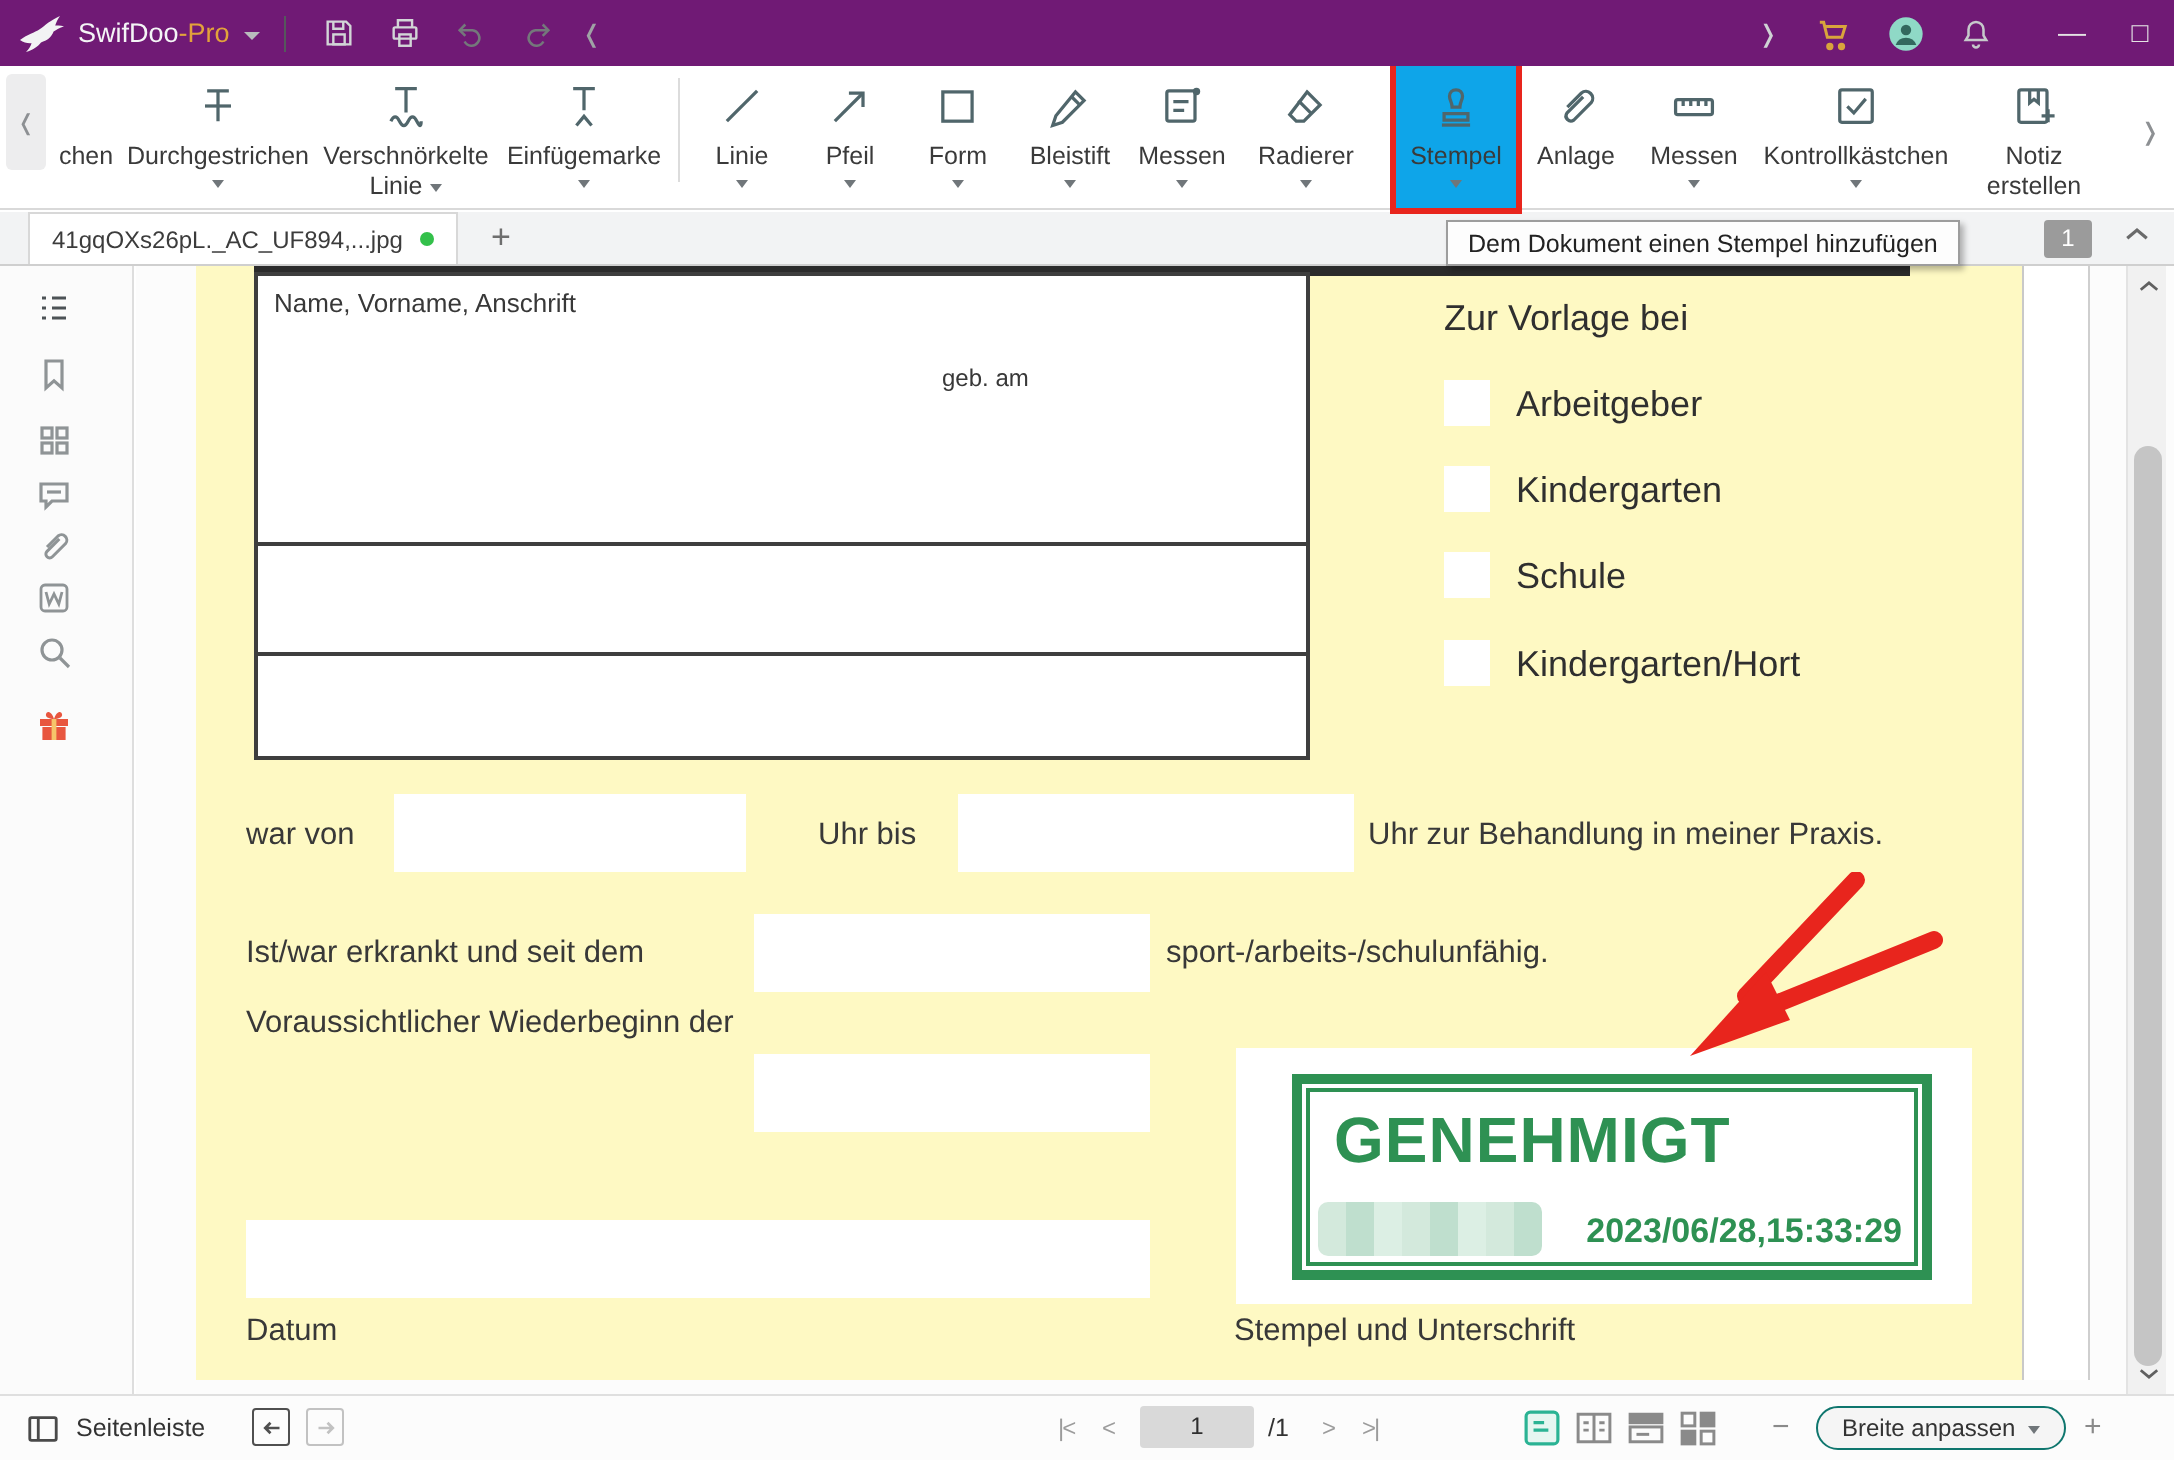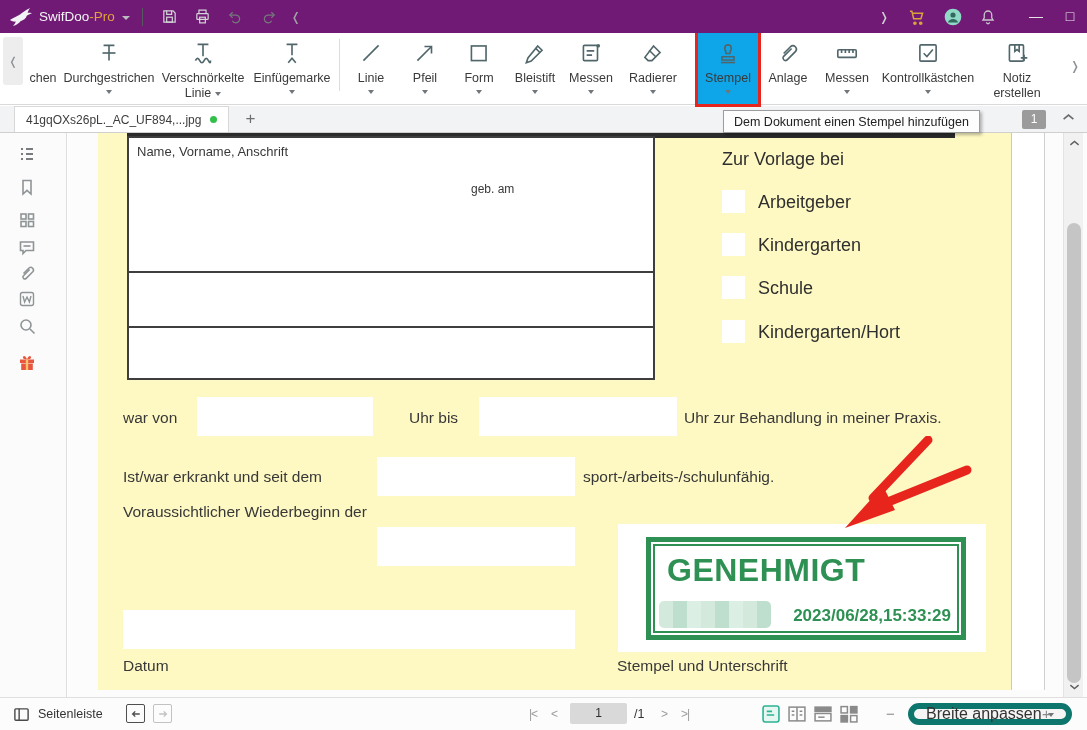--- a/index.html
+++ b/index.html
@@ -107,22 +107,22 @@
   
   .statusbar{position:absolute;left:0;top:697px;width:1087px;height:33px;background:#fcfcfc;
     border-top:1px solid #dfdfdf;font-size:12.5px;color:#333;z-index:20;}
   .statusbar .abs{position:absolute;}
   .navbtn{width:19px;height:19px;border:1.5px solid #4f4f4f;border-radius:2px;display:flex;
     align-items:center;justify-content:center;color:#4f4f4f;}
   .navbtn.dis{border-color:#c2c2c2;color:#c2c2c2;}
   .pgglyph{color:#9c9c9c;font-size:12px;letter-spacing:-1px;}
   .pageinput{width:57px;height:21px;background:#d9d9d9;border-radius:2px;text-align:center;
     line-height:21px;font-size:12px;color:#2e2e2e;}
-  .fitpill{height:22px;padding:0 12px;border:6px solid #0f766e;border-radius:11px;background:#f5f5f5;
-    display:flex;align-items:center;font-size:16px;color:#333;white-space:nowrap;}
+  .fitpill{height:22px;padding:0 12px;border:1px solid #0f766e;border-radius:11px;background:#f5f5f5;
+    display:flex;align-items:center;font-size:12px;color:#333;white-space:nowrap;}
   .fitpill .caret{margin:1px 0 0 6px;}
   .zoomglyph{color:#8a8a8a;font-size:15px;}
 </style>
 </head>
 <body>
 
 <div class="titlebar">
   <span class="tb-logo">
     <svg width="24" height="20" viewBox="0 0 24 20">
         <path fill="#f2f3f4" d="M1 13c4-3 7-3.5 10-5.5C13.5 5.8 16 3.2 21 1c-1.2 1.8-2 3.4-2.4 4.8 1.8-.2 3-.1 4.4.4-2.2.7-3.8 1.5-5.2 2.6-1 2.8-3.3 4.6-6.3 5.4-1.6 2-4 3.8-7.5 4.8 1.5-1.6 2.4-3 2.8-4.4-2 .2-3.9-.3-5.8-1.6z"></path>

